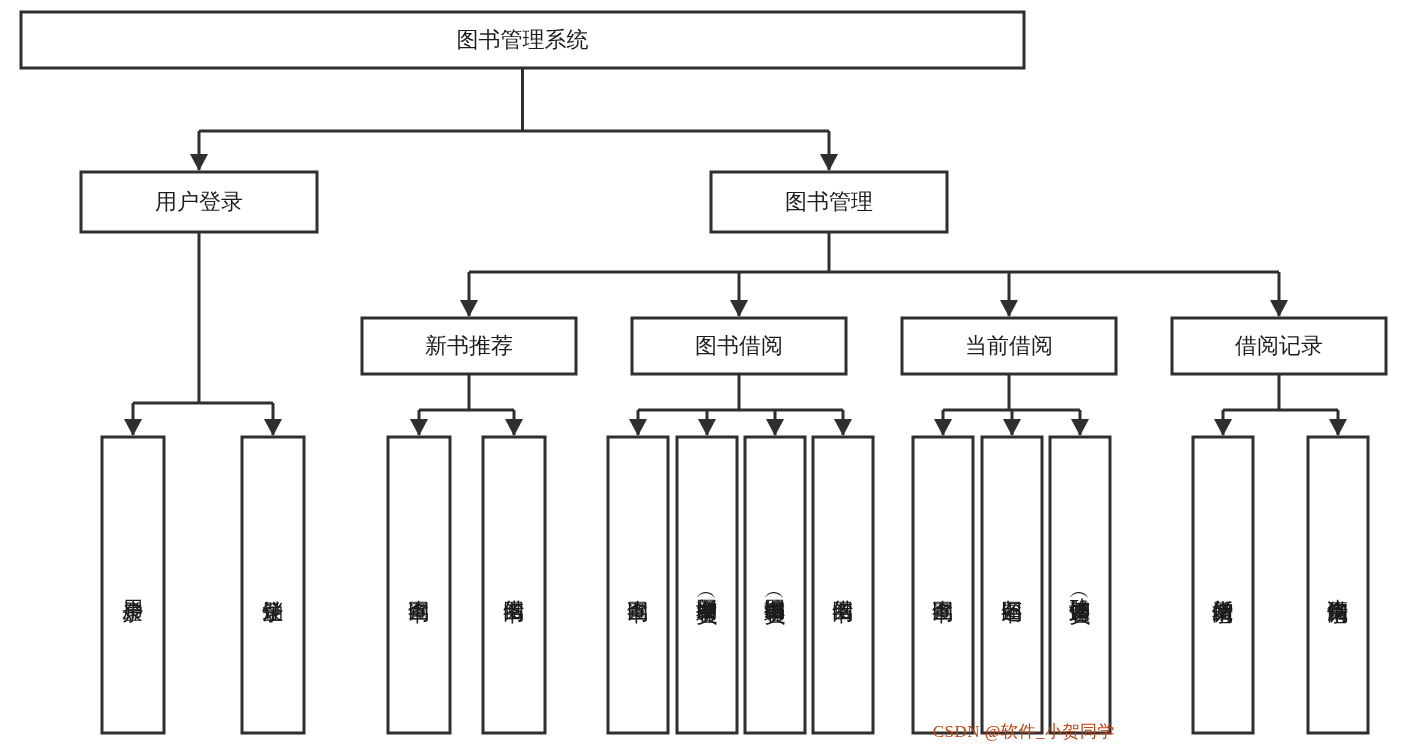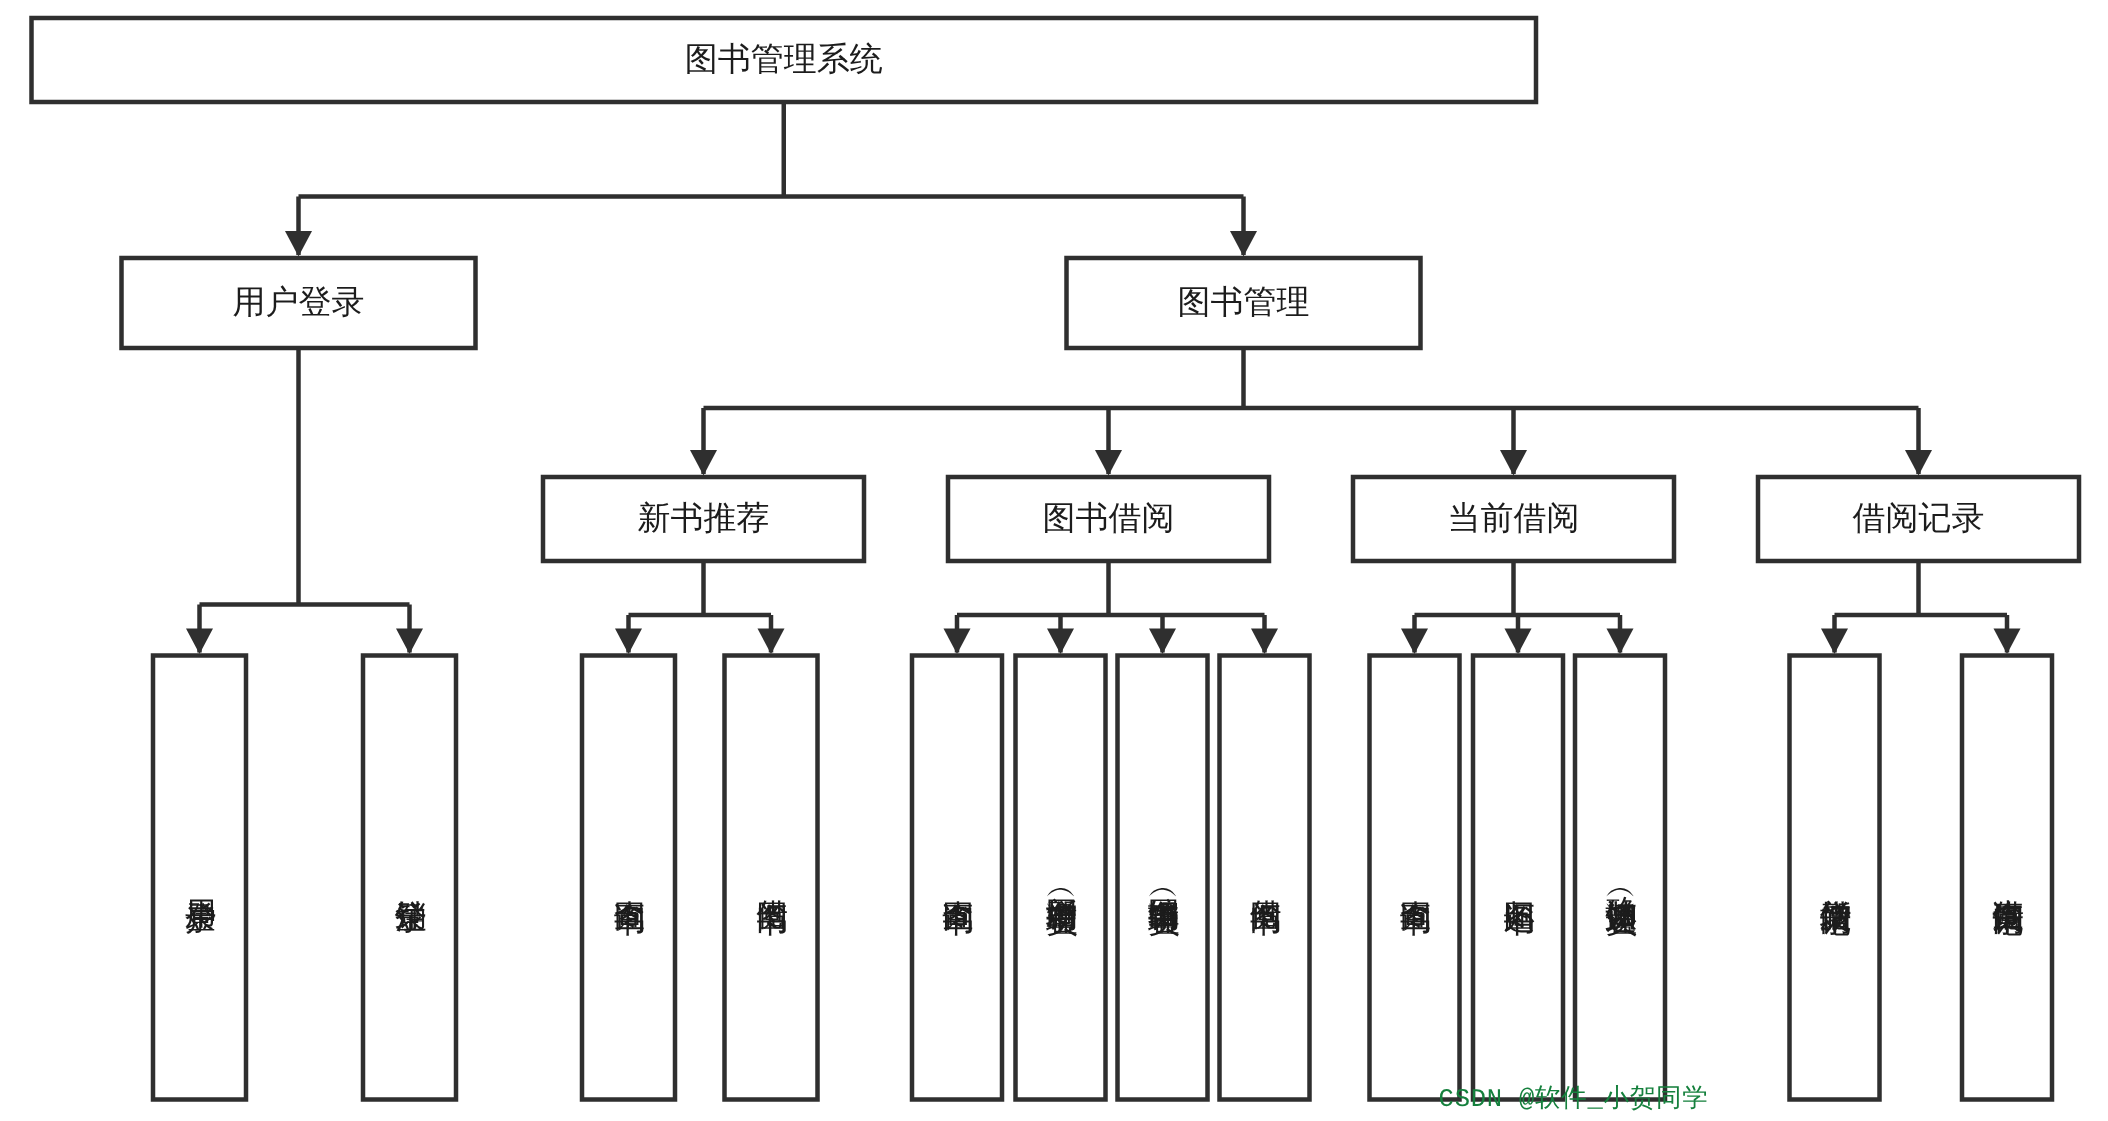--- a/index.html
+++ b/index.html
@@ -59,25 +59,25 @@
     color: #1c1c1c;
     letter-spacing: 1px;
     display: flex;
     align-items: center;
     justify-content: center;
     white-space: nowrap;
     pointer-events: none;
   }
   .watermark {
     position: absolute;
-    right: 0;
+    right: 24px;
     bottom: 4px;
-    font-family: Liberation Mono, monospace;
+    font-family: Liberation Serif, serif;
     font-size: 17px;
-    color: #15803d;
+    color: #c2410c;
     letter-spacing: 0.5px;
     white-space: nowrap;
   }
 </style>
 </head>
 <body>
 
 <div id="diagram-root">
 
   <svg id="flow-svg" viewBox="0 0 1405 747" xmlns="http://www.w3.org/2000/svg">

